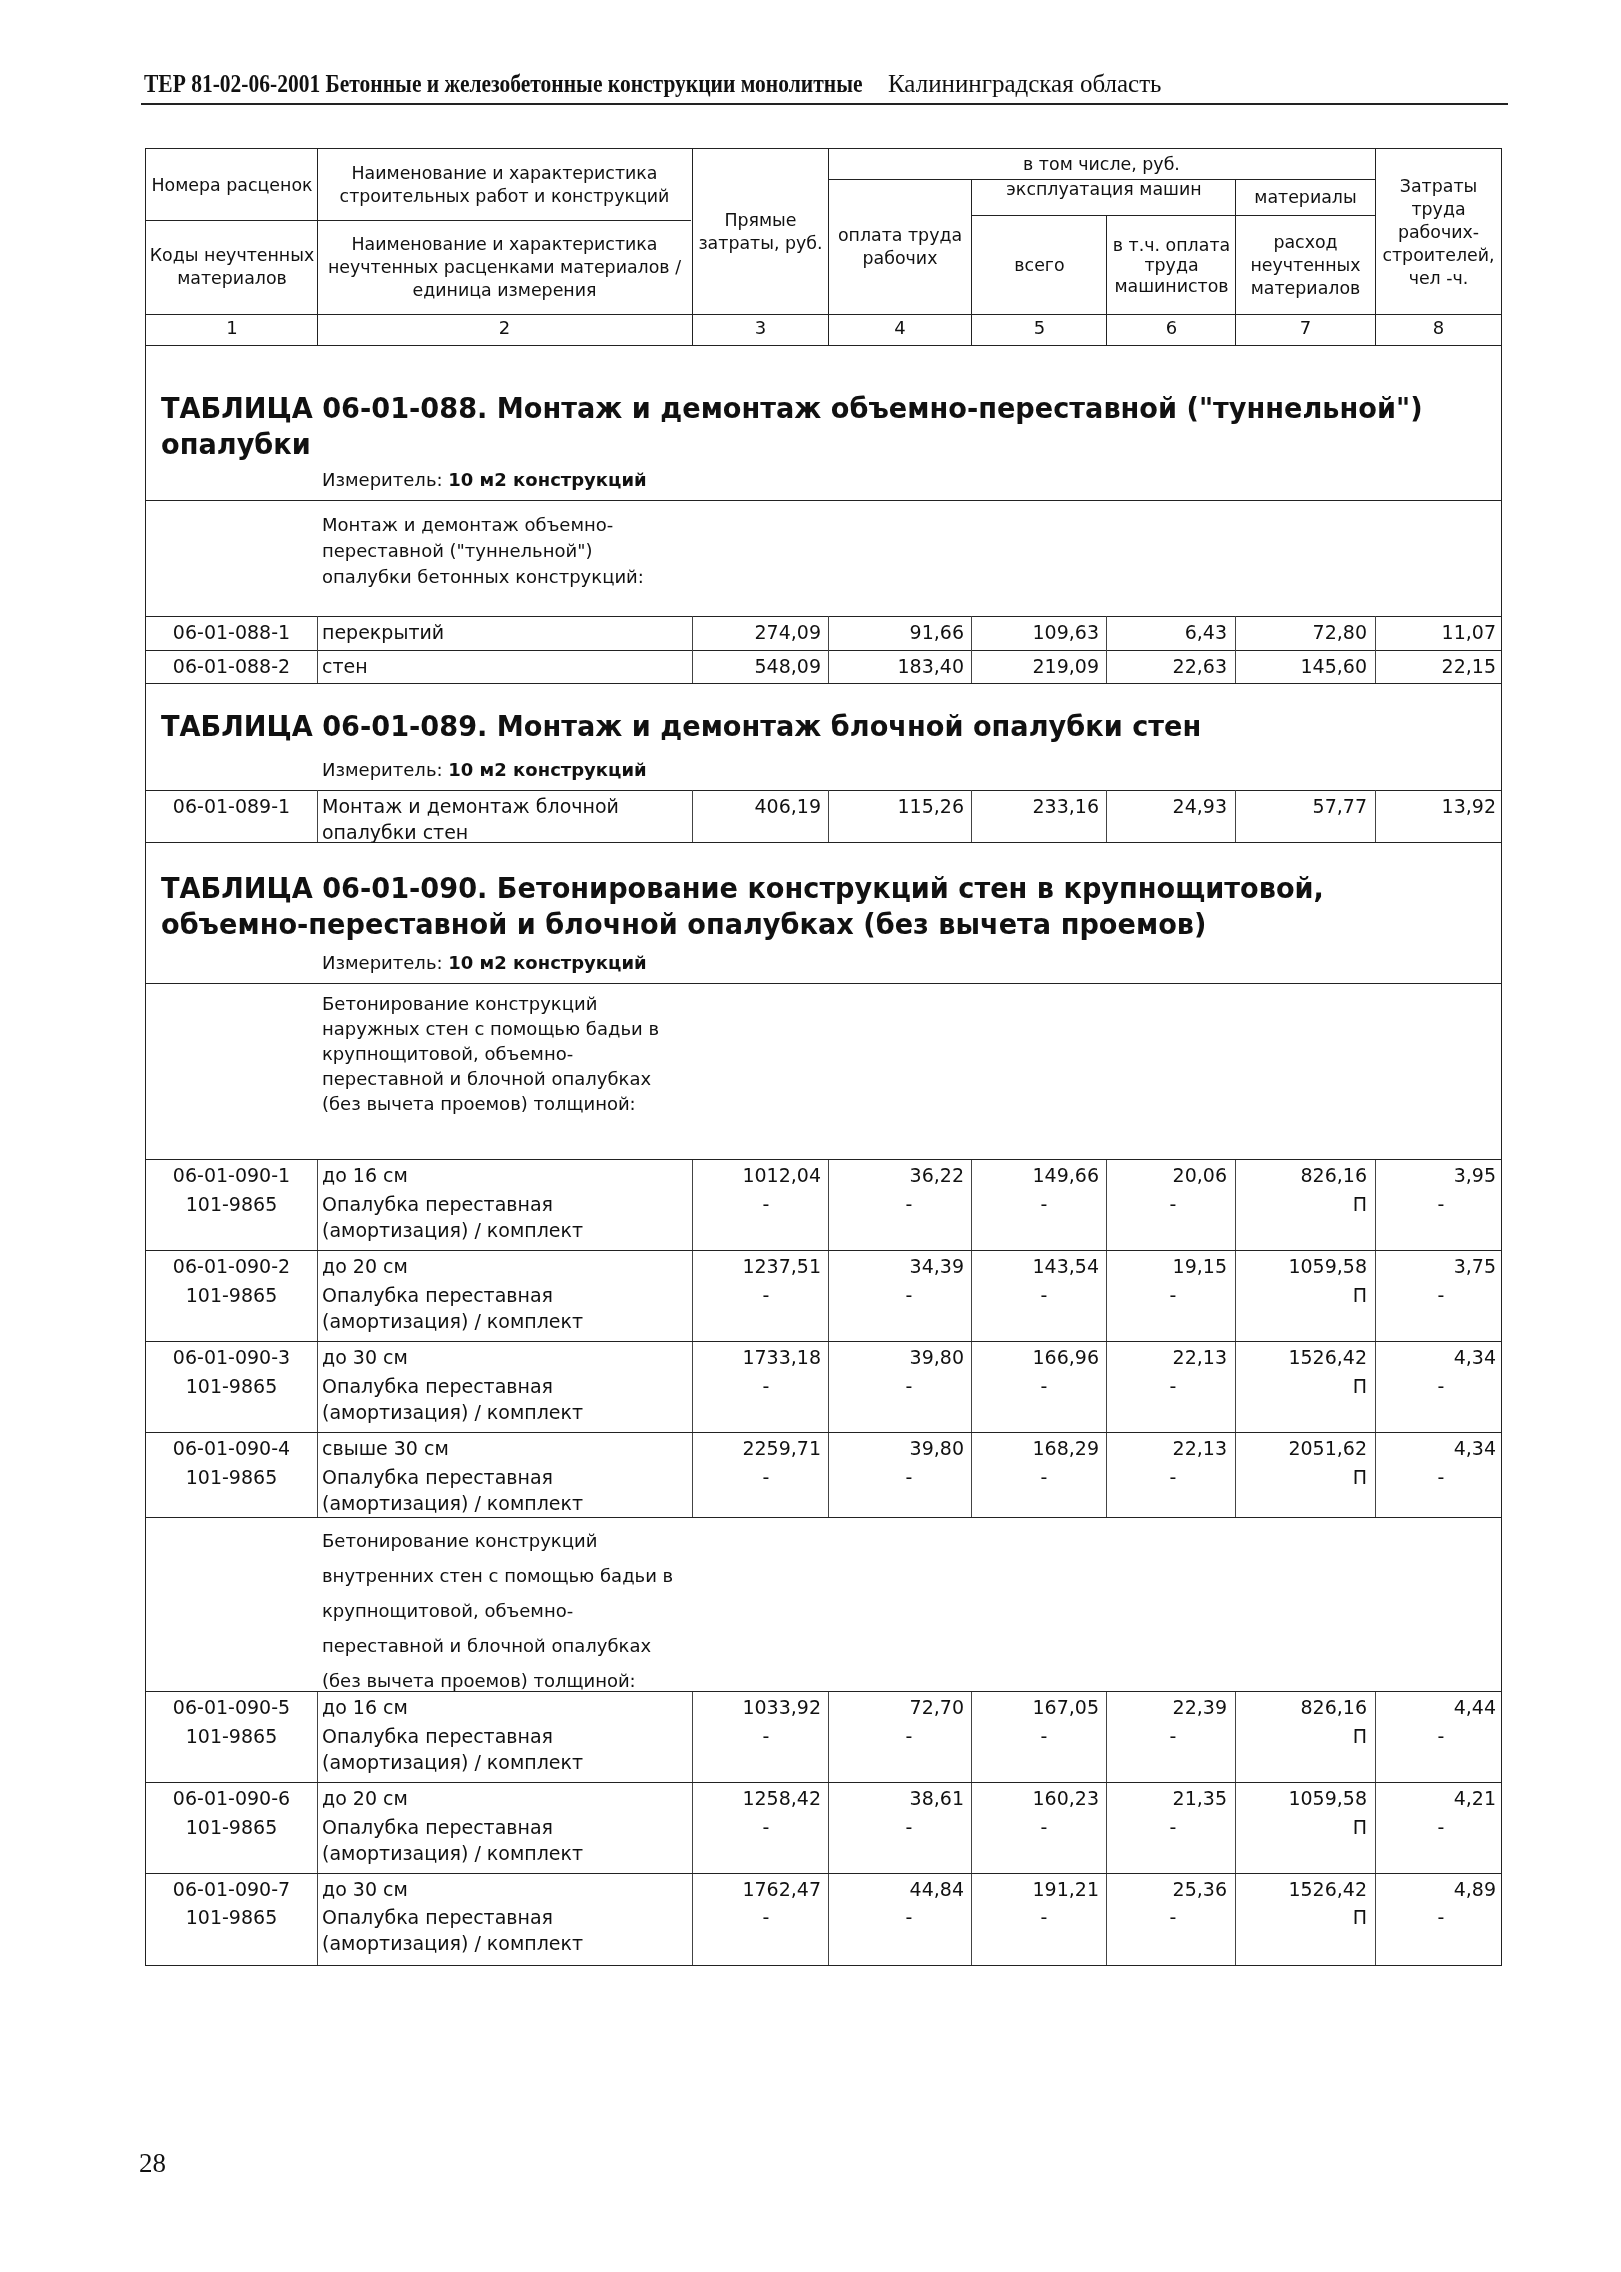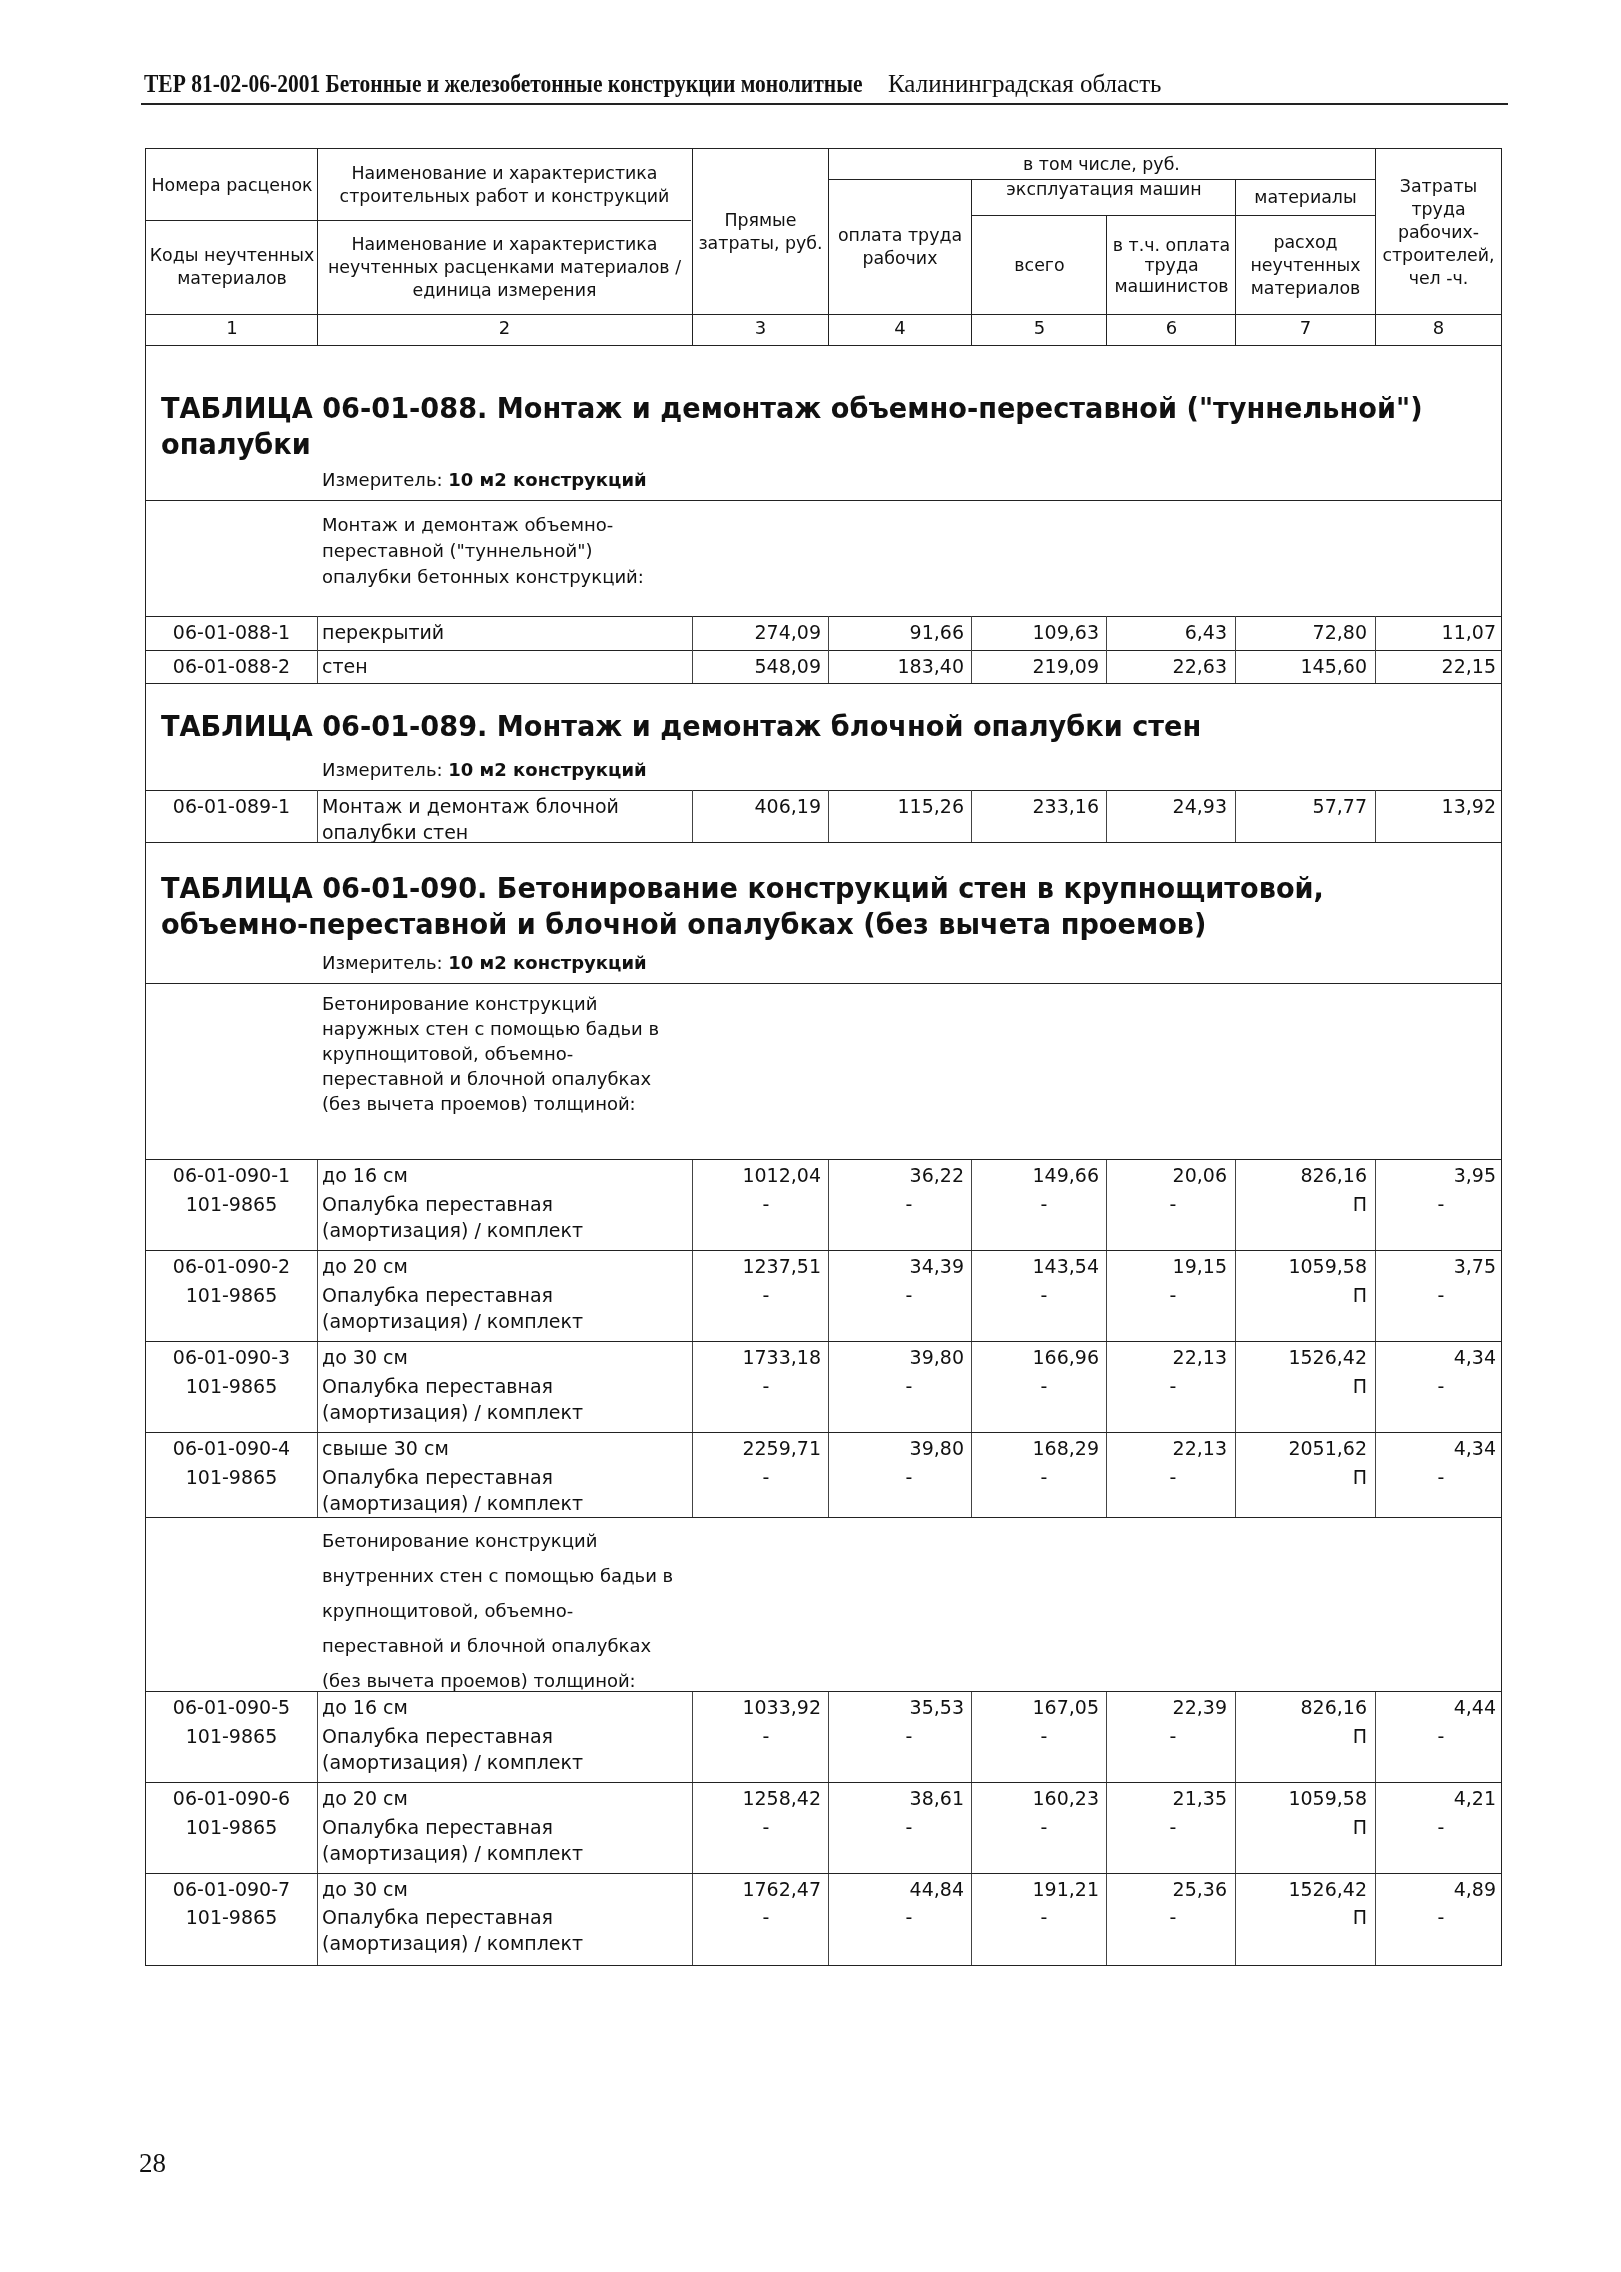--- a/index.html
+++ b/index.html
@@ -235,21 +235,21 @@
       <div class="cell" style="top:1464px; left:894px; width:30px; text-align:center;">-</div>
       <div class="cell" style="top:1464px; left:1029px; width:30px; text-align:center;">-</div>
       <div class="cell" style="top:1464px; left:1158px; width:30px; text-align:center;">-</div>
       <div class="cell num" style="top:1464px; right:255px;">П</div>
       <div class="cell" style="top:1464px; left:1426px; width:30px; text-align:center;">-</div>
       <div class="hl" style="left:145px; top:1691px; width:1356px;"></div>
       <div class="abs" style="left:145px; top:1691px; width:1356px; height:91px;"></div>
       <div class="cell code" style="top:1694px;">06-01-090-5</div>
       <div class="cell name" style="top:1694px;">до 16 см</div>
       <div class="cell num" style="top:1694px; right:801px;">1033,92</div>
-      <div class="cell num" style="top:1694px; right:658px;">35,53</div>
+      <div class="cell num" style="top:1694px; right:658px;">72,70</div>
       <div class="cell num" style="top:1694px; right:523px;">167,05</div>
       <div class="cell num" style="top:1694px; right:395px;">22,39</div>
       <div class="cell num" style="top:1694px; right:255px;">826,16</div>
       <div class="cell num" style="top:1694px; right:126px;">4,44</div>
       <div class="cell code" style="top:1723px;">101-9865</div>
       <div class="cell name" style="top:1723px; width:333px;">Опалубка переставная (амортизация) / комплект</div>
       <div class="cell" style="top:1723px; left:751px; width:30px; text-align:center;">-</div>
       <div class="cell" style="top:1723px; left:894px; width:30px; text-align:center;">-</div>
       <div class="cell" style="top:1723px; left:1029px; width:30px; text-align:center;">-</div>
       <div class="cell" style="top:1723px; left:1158px; width:30px; text-align:center;">-</div>

